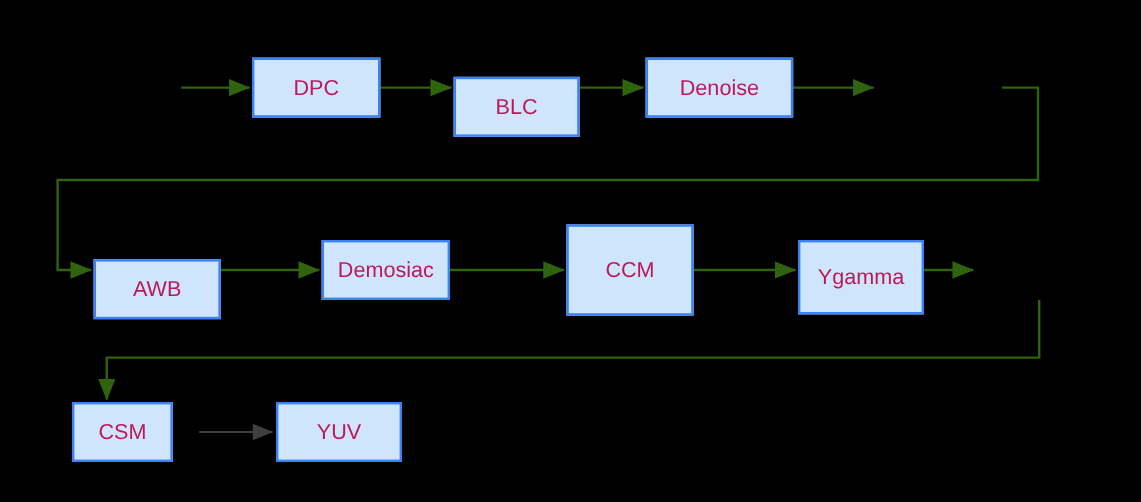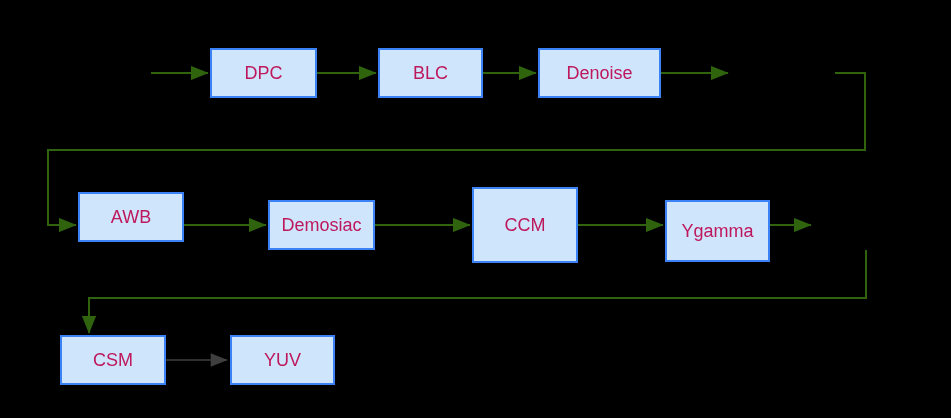--- a/index.html
+++ b/index.html
@@ -10,29 +10,29 @@
   .connectors{position:absolute;left:0;top:0;width:951px;height:418px;}
   .edge{fill:none;stroke:#2F630D;stroke-width:2;}
   .edge-gray{fill:none;stroke:#3F3F3F;stroke-width:1.6;}
   .node{
     position:absolute;box-sizing:border-box;
     background:#CFE5FB;border:2px solid #3b82f6;
     display:flex;align-items:center;justify-content:center;
     color:#be185d;font-size:18px;line-height:1;
   }
   .n-dpc{left:210px;top:48px;width:107px;height:50px}
-  .n-blc{left:378px;top:48px;width:105px;height:50px}
+  .n-blc{left:378px;top:64px;width:105px;height:50px}
   .n-denoise{left:538px;top:48px;width:123px;height:50px}
   .n-lsc{left:730px;top:48px;width:105px;height:50px}
-  .n-awb{left:78px;top:192px;width:106px;height:50px}
+  .n-awb{left:78px;top:216px;width:106px;height:50px}
   .n-demosiac{left:268px;top:200px;width:107px;height:50px}
   .n-ccm{left:472px;top:187px;width:106px;height:76px}
   .n-ygamma{left:665px;top:200px;width:105px;height:62px}
   .n-ee{left:813px;top:200px;width:106px;height:50px}
-  .n-csm{left:60px;top:335px;width:106px;height:50px}
+  .n-csm{left:60px;top:335px;width:84px;height:50px}
   .n-yuv{left:230px;top:335px;width:105px;height:50px}
   .bayer{
     position:absolute;left:71px;top:47px;width:72px;height:53px;
     box-sizing:border-box;background:#FFFFFF;padding:2px;
     display:grid;grid-template-columns:1fr 1fr;grid-template-rows:1fr 1fr;gap:2px;
   }
   .bcell{
     display:flex;align-items:center;justify-content:center;
     color:#FFFFFF;font-size:15px;line-height:1;overflow:hidden;
   }

